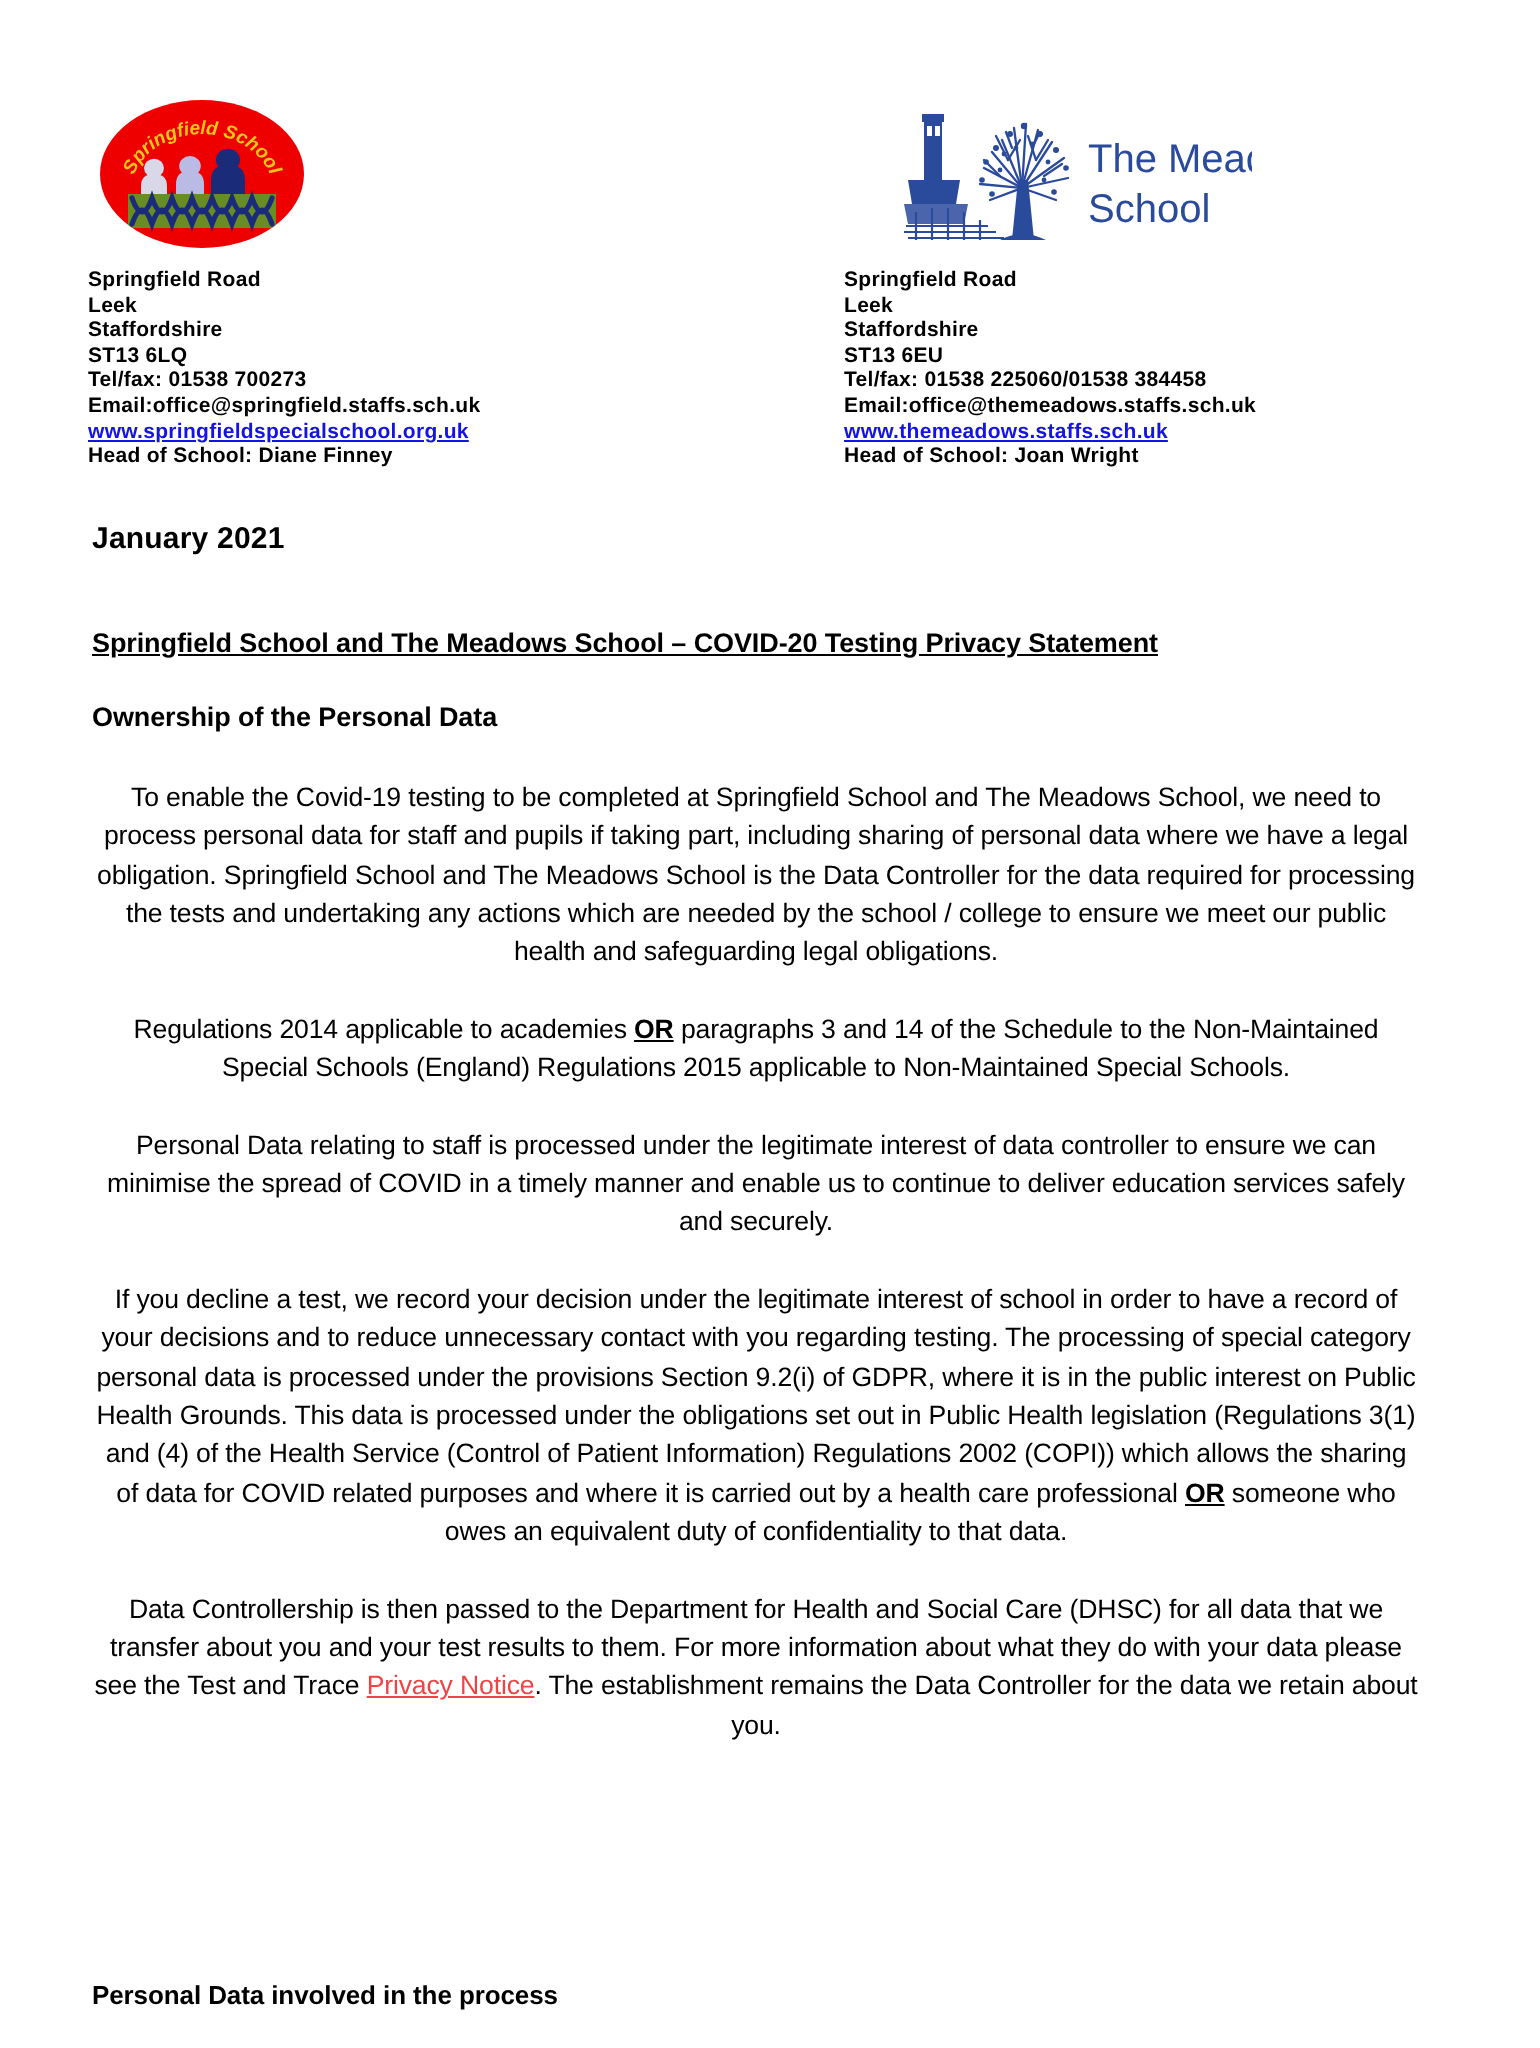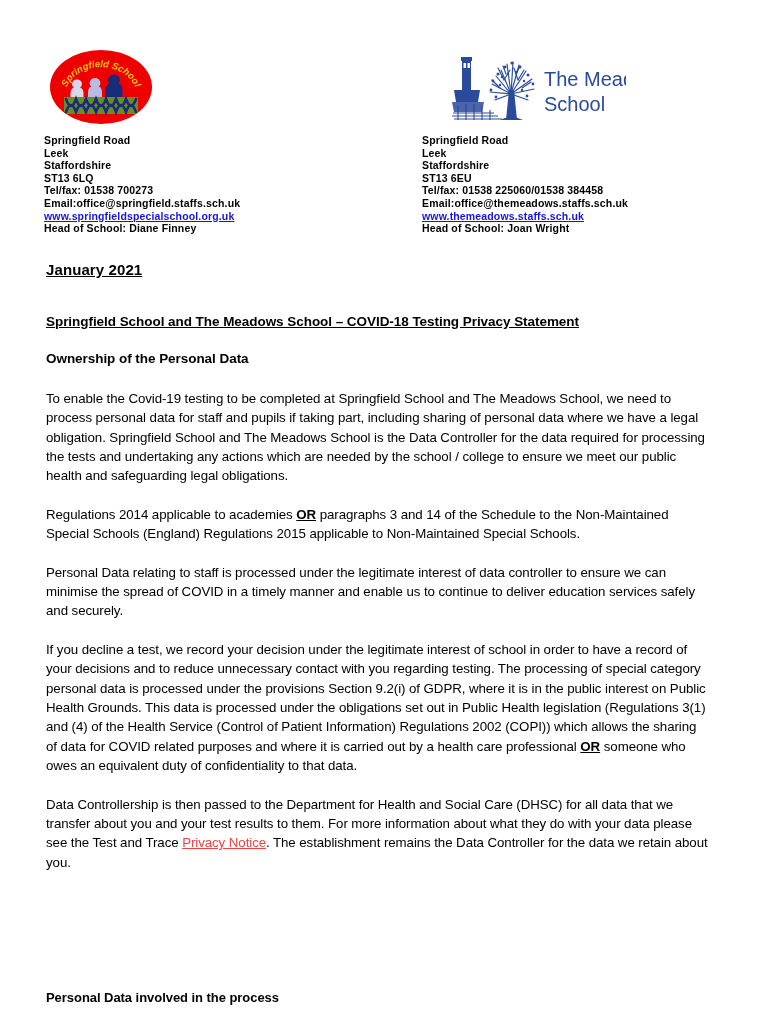--- a/index.html
+++ b/index.html
@@ -75,41 +75,40 @@
   
   .content {
     padding: 0 60px 0 46px;
     box-sizing: border-box;
   }
   .doc-date {
     font-size: 15px;
     font-weight: bold;
     margin-top: 26px;
     letter-spacing: 0.1px;
-    text-decoration: underline;
   }
   .doc-title {
     font-size: 13.5px;
     font-weight: bold;
     text-decoration: underline;
     margin-top: 36px;
     letter-spacing: -0.05px;
   }
   .section-head {
     font-size: 13.5px;
     font-weight: bold;
     margin-top: 22px;
     letter-spacing: -0.05px;
   }
   p.para {
     font-size: 13.3px;
     line-height: 19.4px;
     margin: 0;
     margin-top: 19px;
-    text-align: left;
+    text-align: center;
     letter-spacing: -0.08px;
   }
   p.para.first {
     margin-top: 23px;
   }
   .b-u {
     font-weight: bold;
     text-decoration: underline;
   }
   .weblink {
@@ -261,21 +260,21 @@
       <div class="link">www.themeadows.staffs.sch.uk</div>
       <div>Head of School: Joan Wright</div>
     </div>
   </div>
 </div>
 
 <div class="content">
 
   <div class="doc-date">January 2021</div>
 
-  <div class="doc-title">Springfield School and The Meadows School – COVID-18 Testing Privacy Statement</div>
+  <div class="doc-title">Springfield School and The Meadows School – COVID-20 Testing Privacy Statement</div>
 
   <div class="section-head">Ownership of the Personal Data</div>
 
   <p class="para first">To enable the Covid-19 testing to be completed at Springfield School and The Meadows School, we need to process personal data for staff and pupils if taking part, including sharing of personal data where we have a legal obligation.  Springfield School and The Meadows School is the Data Controller for the data required for processing the tests and undertaking any actions which are needed by the school / college to ensure we meet our public health and safeguarding legal obligations.</p>
 
   <p class="para"><span>Regulations 2014 applicable to academies </span><span class="b-u">OR</span><span> paragraphs 3 and 14 of the Schedule to the Non-Maintained Special Schools (England) Regulations 2015 applicable to Non-Maintained Special Schools.</span></p>
 
   <p class="para">Personal Data relating to staff is processed under the legitimate interest of data controller to ensure we can minimise the spread of COVID in a timely manner and enable us to continue to deliver education services safely and securely.</p>
 
   <p class="para"><span>If you decline a test, we record your decision under the legitimate interest of school in order to have a record of your decisions and to reduce unnecessary contact with you regarding testing. The processing of special category personal data is processed under the provisions Section 9.2(i) of GDPR, where it is in the public interest on Public Health Grounds. This data is processed under the obligations set out in Public Health legislation (Regulations 3(1) and (4) of the Health Service (Control of Patient Information) Regulations 2002 (COPI)) which allows the sharing of data for COVID related purposes and where it is carried out by a health care professional </span><span class="b-u">OR</span><span> someone who owes an equivalent duty of confidentiality to that data.</span></p>

